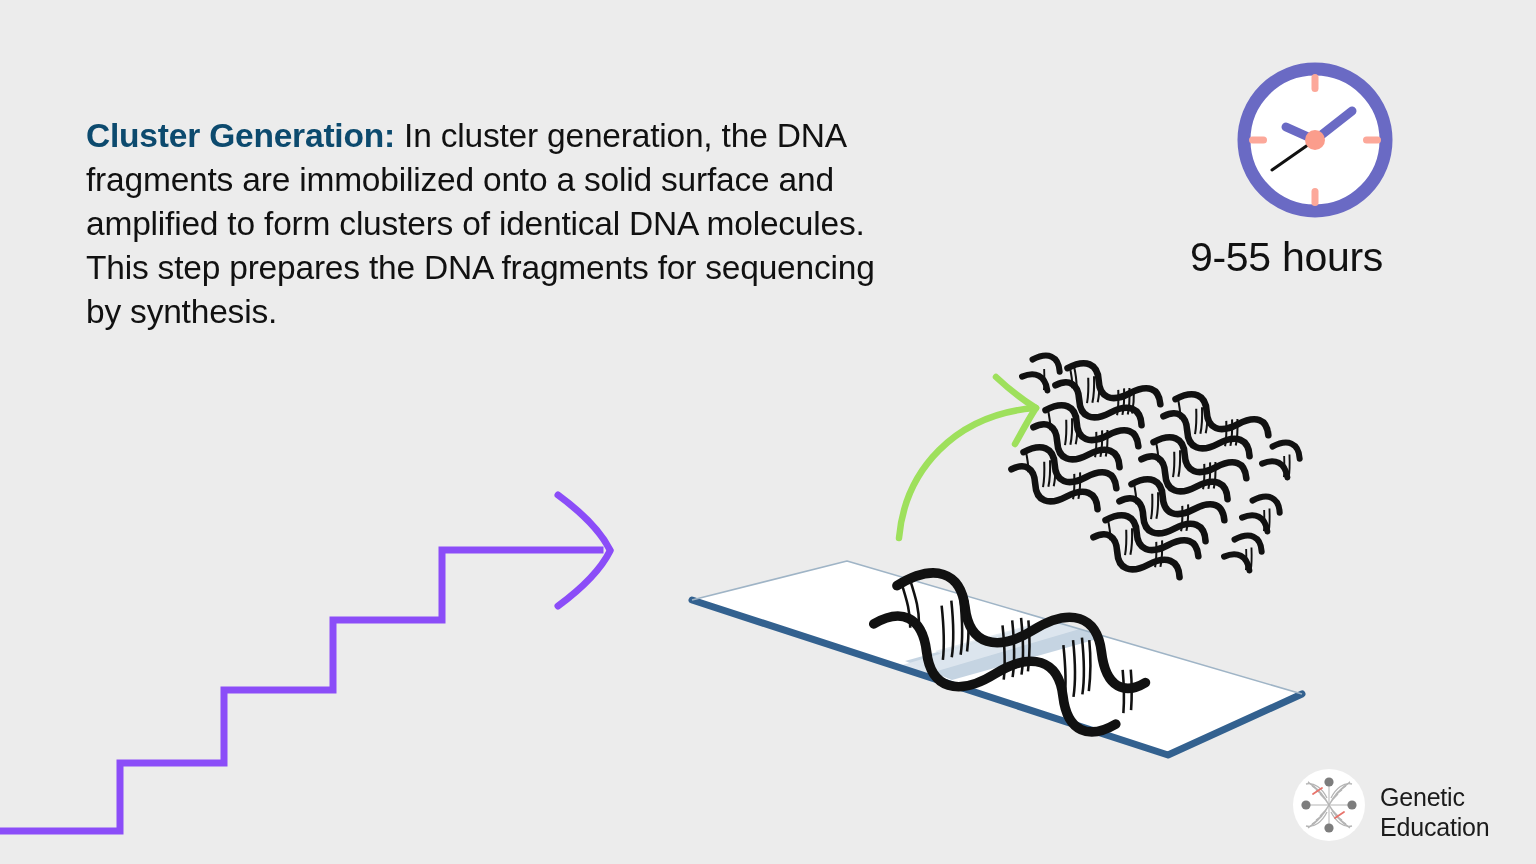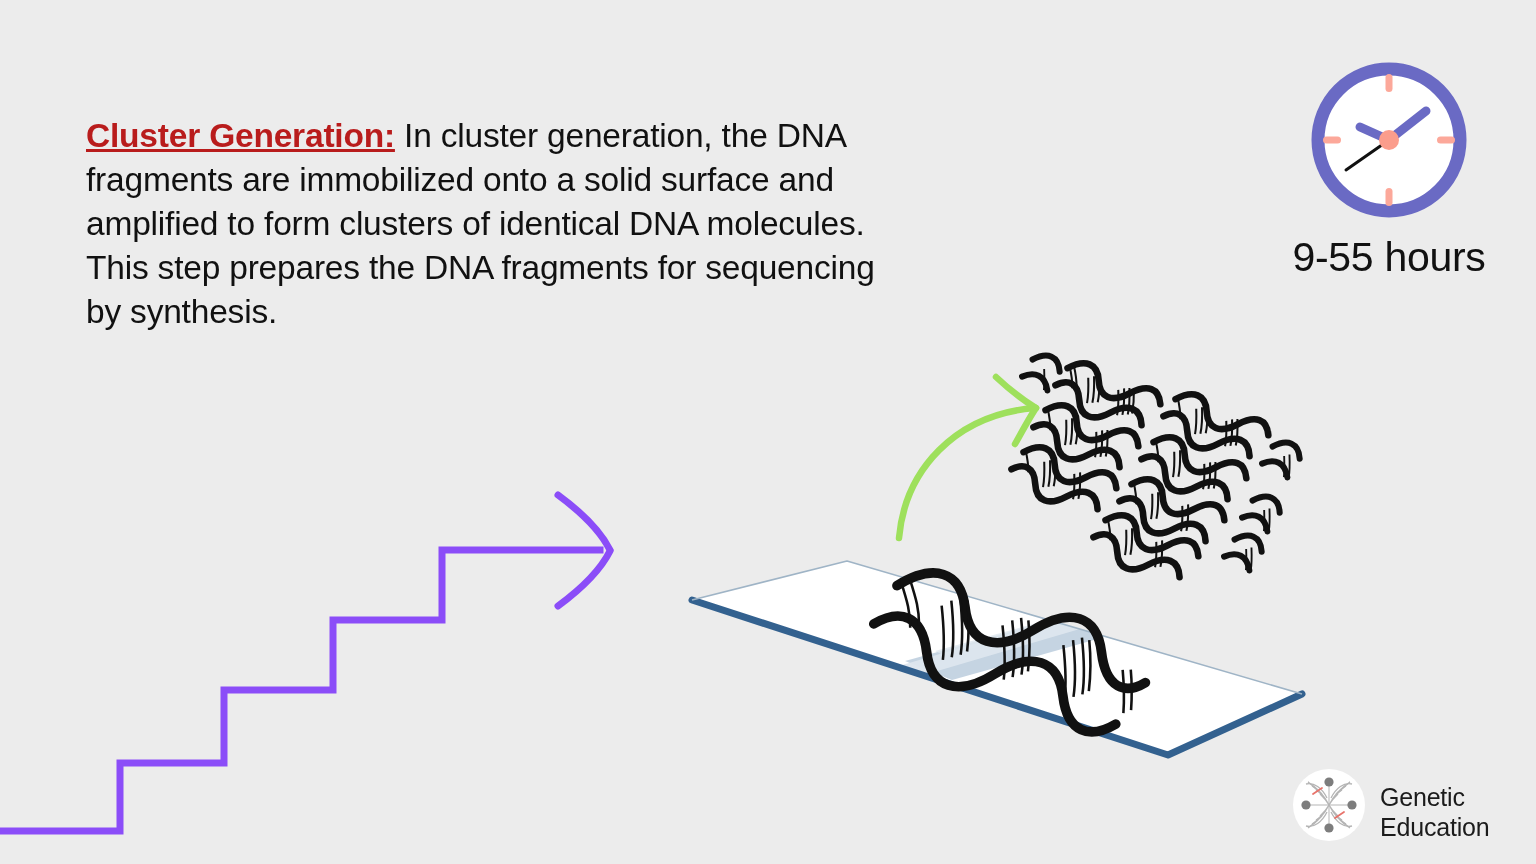--- a/index.html
+++ b/index.html
@@ -22,31 +22,30 @@
     left: 86px;
     top: 80px;
     width: 790px;
     font-size: 33.5px;
     line-height: 44px;
     color: #111111;
     letter-spacing: -0.2px;
   }
   #description .lead {
     font-weight: 700;
-    color: #b91c1c;
-    text-decoration: underline;
+    color: #0c4a6e;
   }
 
   
   #clock-block {
     position: absolute;
-    left: 1264px;
+    left: 1190px;
     top: 55px;
     width: 250px;
-    text-align: center;
+    text-align: left;
   }
   #clock-face {
     display: block;
     margin: 0 auto;
   }
   #duration-label {
     margin-top: 8px;
     font-size: 41px;
     line-height: 48px;
     color: #111111;

